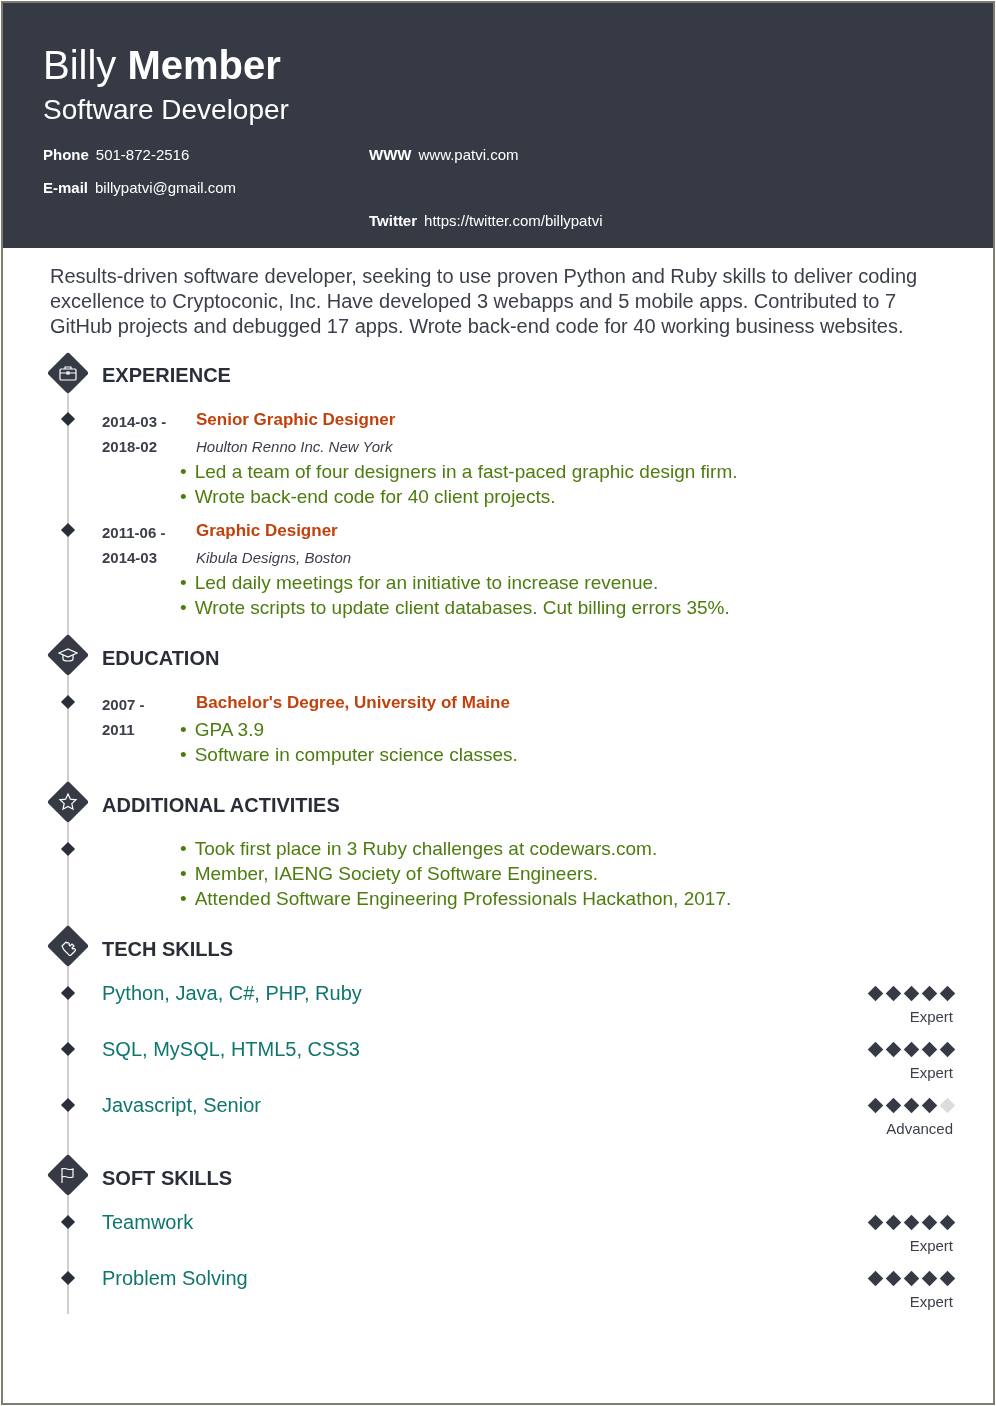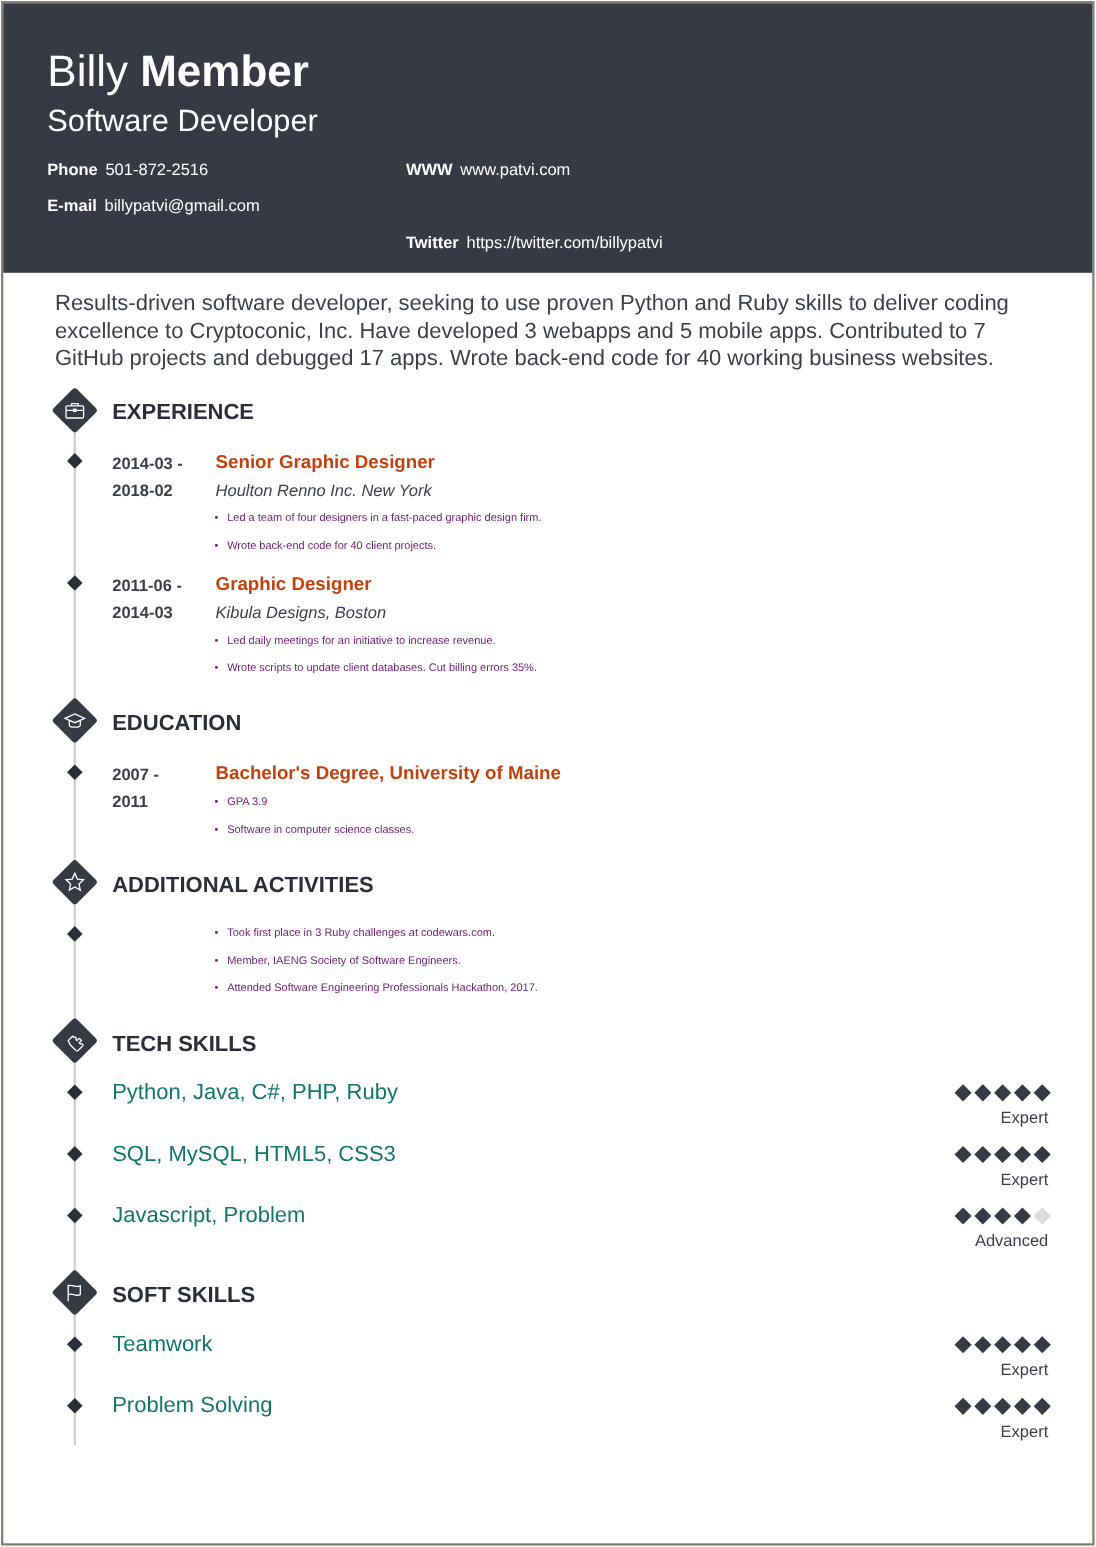--- a/index.html
+++ b/index.html
@@ -15,21 +15,21 @@
 .summary{position:absolute;left:50px;top:264px;width:910px;font-size:20px;line-height:25px;color:#3a3f4a}
 .timeline{position:absolute;left:67px;width:2px;background:#cfcfcf}
 .sec-icon{position:absolute;left:47px;width:42px;height:42px}
 .sec-icon .dia{position:absolute;left:6px;top:6px;width:30px;height:30px;background:#353a45;transform:rotate(45deg);border-radius:3px}
 .sec-icon svg{position:absolute;left:11px;top:11px;width:20px;height:20px}
 .sec-title{position:absolute;left:102px;font-size:20px;font-weight:bold;color:#2a2e38;line-height:24px}
 .dot{position:absolute;left:63px;width:10px;height:10px;background:#2a2e38;transform:rotate(45deg)}
 .date{position:absolute;left:102px;font-size:15px;font-weight:bold;line-height:25px;color:#3a3f4a}
 .job{position:absolute;left:196px;font-size:17px;font-weight:bold;line-height:22px;color:#c2410c}
 .company{position:absolute;left:196px;font-size:15px;font-style:italic;line-height:22px;color:#3a3f4a}
-.bullet{position:absolute;left:195px;font-size:10px;line-height:22px;color:#701a75;white-space:nowrap}
+.bullet{position:absolute;left:180px;font-size:19px;line-height:22px;color:#4d7c0f;white-space:nowrap}
 .bullet::before{content:"•";margin-right:8px}
 .skill{position:absolute;left:102px;font-size:20px;line-height:22px;color:#0f766e}
 .rating{position:absolute;right:42px;display:flex;gap:5px}
 .rating span{width:11px;height:11px;background:#353a45;transform:rotate(45deg);margin:2px 1px}
 .rating span.off{background:#dcdcdc}
 .level{position:absolute;right:43px;font-size:15px;line-height:20px;color:#3a3f4a}
 </style>
 </head>
 <body>
 
@@ -132,21 +132,21 @@
 <div class="rating" style="top:1042px">
     <span></span>
     <span></span>
     <span></span>
     <span></span>
     <span></span>
   </div>
 <div class="level" style="top:1063px">Expert</div>
 
 <div class="dot" style="top:1100px"></div>
-<div class="skill" style="top:1094px">Javascript, Problem</div>
+<div class="skill" style="top:1094px">Javascript, Senior</div>
 <div class="rating" style="top:1098px">
     <span></span>
     <span></span>
     <span></span>
     <span></span>
     <span class="off"></span>
   </div>
 <div class="level" style="top:1119px">Advanced</div>
 
 <div class="sec-icon" style="top:1154px">

